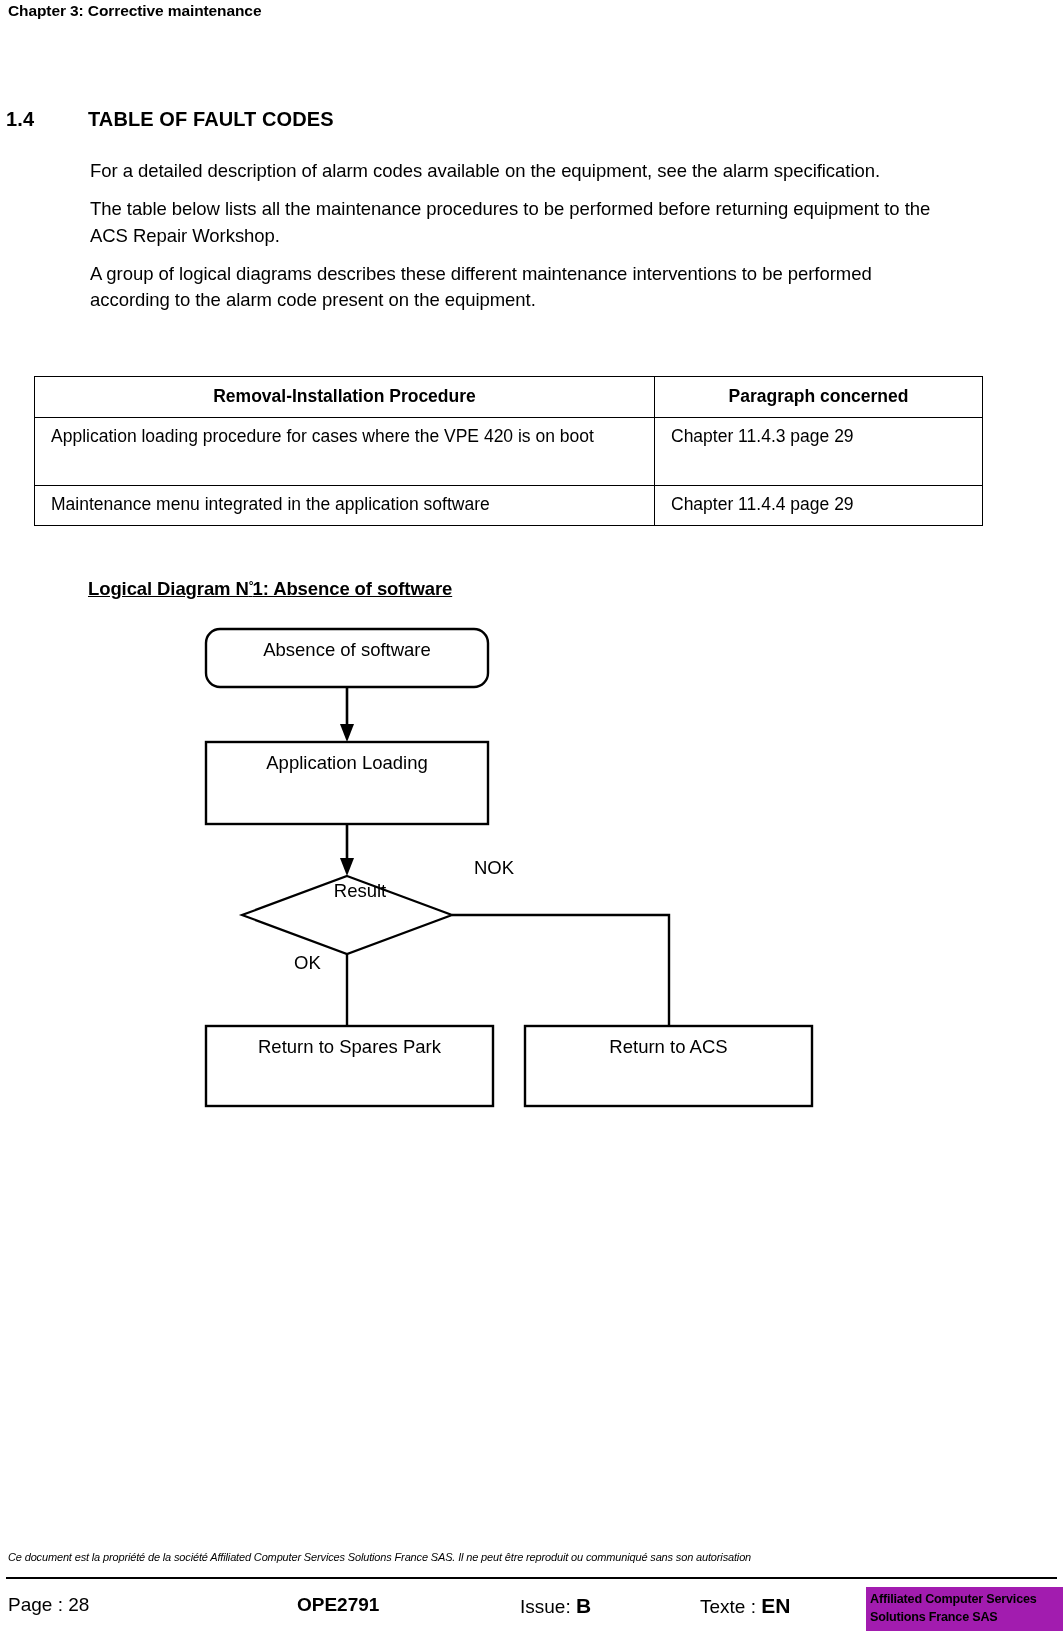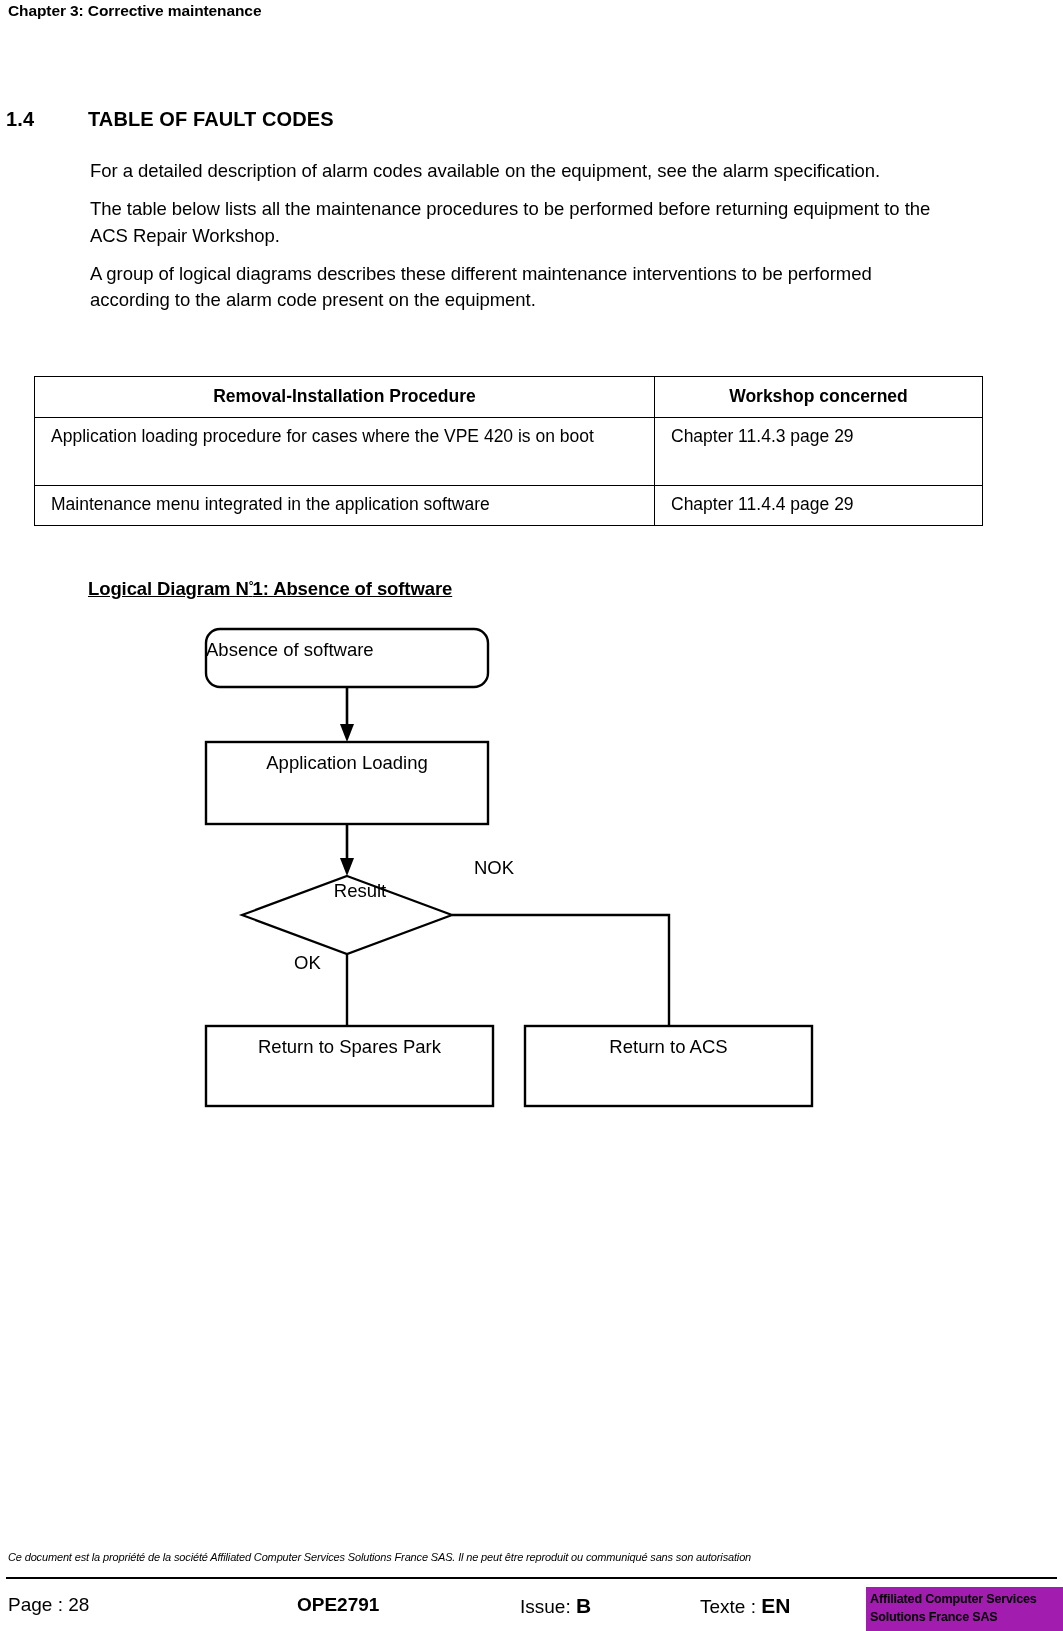--- a/index.html
+++ b/index.html
@@ -189,21 +189,21 @@
 </div>
 
 <table class="proc-table">
   <colgroup>
       <col class="c1">
       <col class="c2">
     </colgroup>
   <thead>
     <tr>
       <th>Removal-Installation Procedure</th>
-      <th>Workshop concerned</th>
+      <th>Paragraph concerned</th>
     </tr>
   </thead>
   <tbody>
     <tr class="tall">
       <td>Application loading procedure for cases where the VPE 420 is on boot</td>
       <td>Chapter 11.4.3 page 29</td>
     </tr>
     <tr>
       <td>Maintenance menu integrated in the application software</td>
       <td>Chapter 11.4.4 page 29</td>
@@ -232,21 +232,21 @@
     <polygon points="347,455 340,437 354,437" fill="#000000"></polygon>
 
     <polyline points="452,303 669,303 669,443" fill="none" stroke="#000000" stroke-width="2.4"></polyline>
     <polygon points="669,455 662,437 676,437" fill="#000000"></polygon>
 
     <rect x="206" y="414" width="287" height="80" fill="#ffffff" stroke="#000000" stroke-width="2.4"></rect>
 
     <rect x="525" y="414" width="287" height="80" fill="#ffffff" stroke="#000000" stroke-width="2.4"></rect>
   </svg>
 
-  <div class="flow-label" style="left:206px; top:27px; width:282px; text-align:left;">Absence of software</div>
+  <div class="flow-label" style="left:206px; top:27px; width:282px; text-align:center;">Absence of software</div>
   <div class="flow-label" style="left:206px; top:140px; width:282px; text-align:center;">Application Loading</div>
   <div class="flow-label" style="left:310px; top:268px; width:100px; text-align:center;">Result</div>
   <div class="flow-label" style="left:474px; top:245px;">NOK</div>
   <div class="flow-label" style="left:294px; top:340px;">OK</div>
   <div class="flow-label" style="left:206px; top:424px; width:287px; text-align:center;">Return to Spares Park</div>
   <div class="flow-label" style="left:525px; top:424px; width:287px; text-align:center;">Return to ACS</div>
 </div>
 
 <div class="footer-note">Ce document est la propriété de la société Affiliated Computer Services Solutions France SAS. Il ne peut être reproduit ou communiqué sans son autorisation</div>
 <div class="footer-rule"></div>

